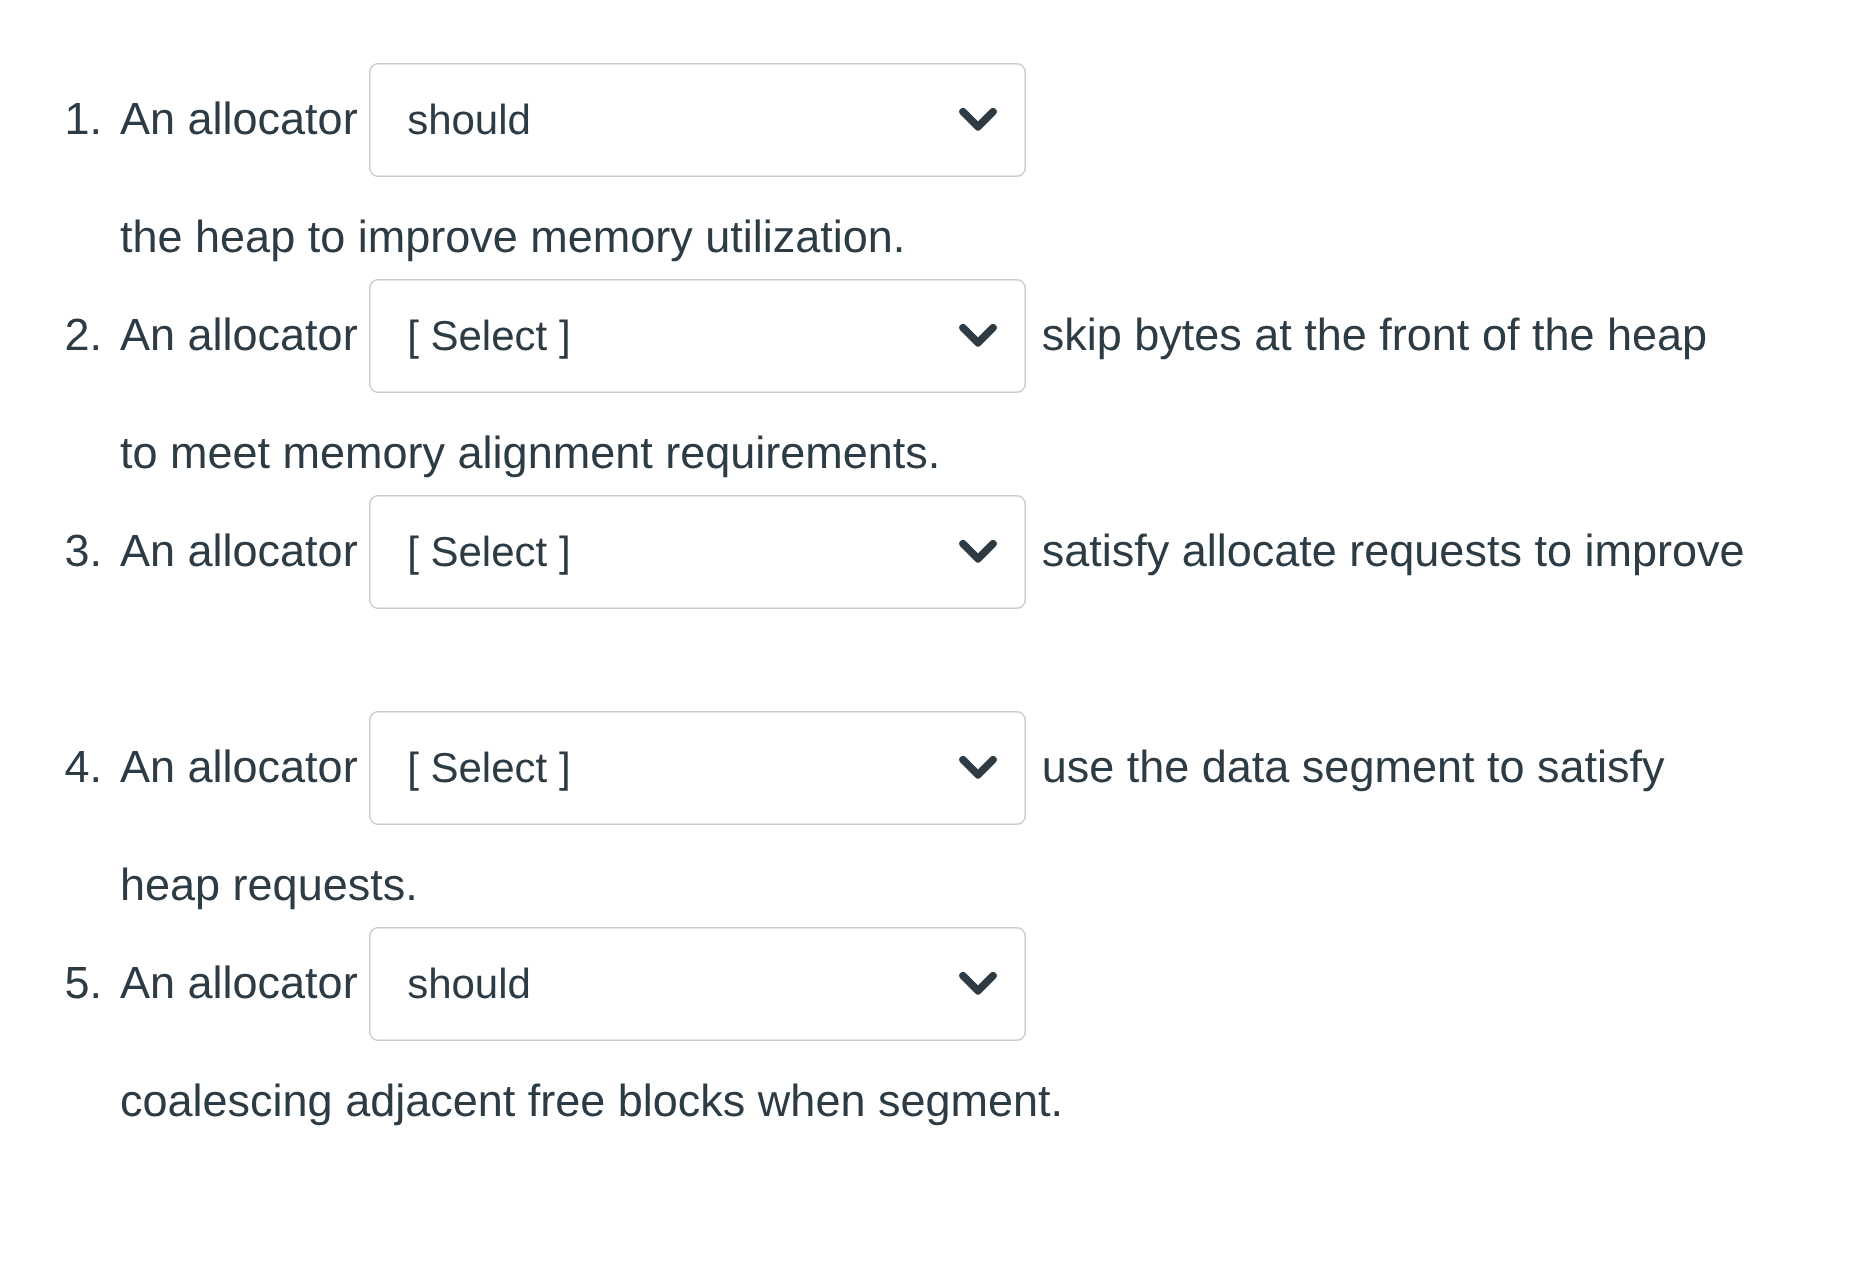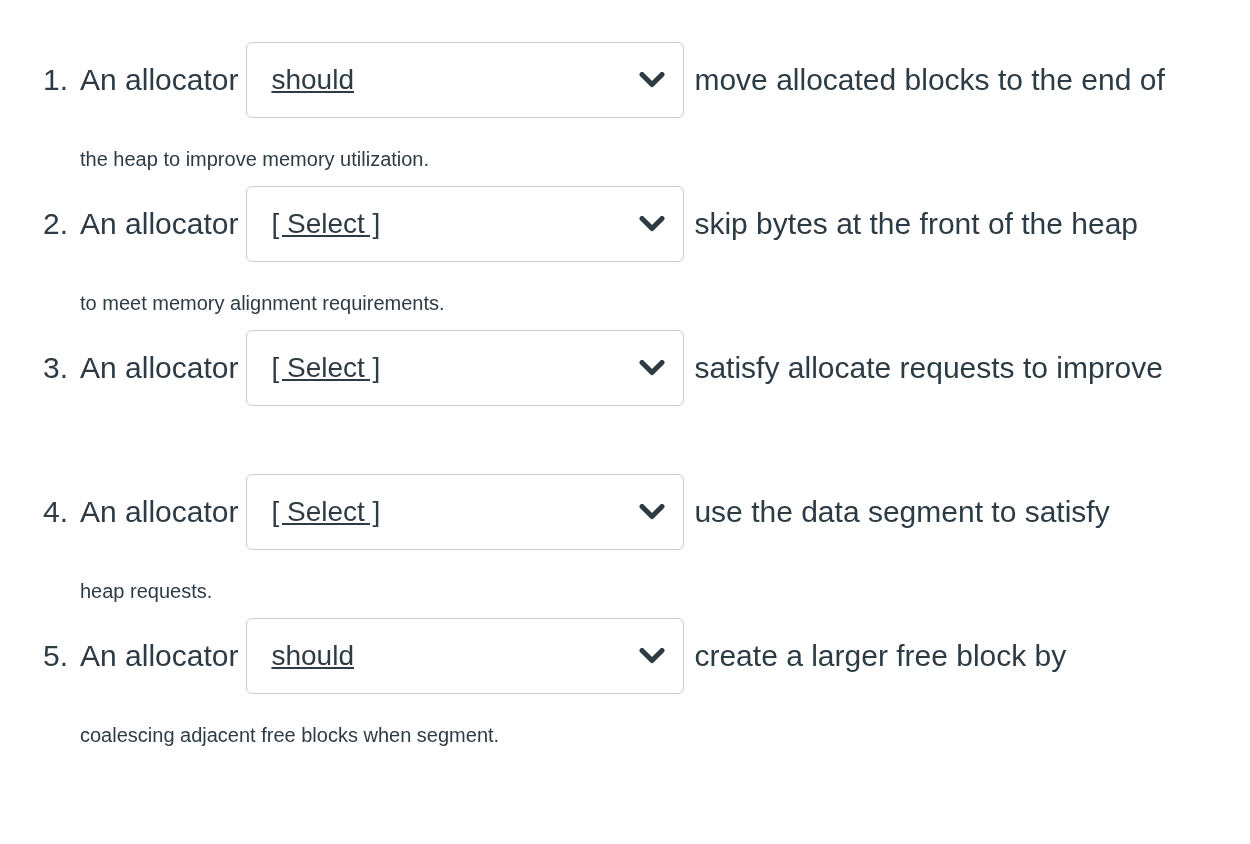--- a/index.html
+++ b/index.html
@@ -48,41 +48,40 @@
     box-sizing: border-box;
     background: #ffffff;
     border: 1px solid #C7CDD1;
     border-radius: 6px;
     display: flex;
     align-items: center;
     justify-content: space-between;
     padding: 0 18px 0 24px;
     font-size: 28px;
     cursor: pointer;
-    text-decoration: underline;
   }
   .select-value {
     flex: none;
   }
   .chev {
     flex: none;
     display: flex;
     align-items: center;
   }
   .tail {
     margin-left: 10px;
   }
   .row2 {
     margin-left: 37px;
     height: 68px;
     box-sizing: border-box;
     padding-top: 14px;
     display: flex;
     align-items: center;
-    font-size: 20px;
+    font-size: 30px;
     white-space: nowrap;
   }
 </style>
 </head>
 <body>
 
 <div class="page">
   <ol class="question-list">
 
     <li class="q">
@@ -90,21 +89,20 @@
         <span class="num">1.</span>
         <span class="prefix">An allocator</span>
         <div class="select-box" role="combobox">
           <span class="select-value">should</span>
           <span class="chev">
             <svg width="26" height="16" viewBox="0 0 26 16">
                 <path d="M3 2.5 L13 12.5 L23 2.5" fill="none" stroke="#2D3B45" stroke-width="5" stroke-linecap="round" stroke-linejoin="round"></path>
               </svg>
           </span>
         </div>
-        <span class="tail">move allocated blocks to the end of</span>
       </div>
       <div class="row2">the heap to improve memory utilization.</div>
     </li>
 
     <li class="q">
       <div class="row1">
         <span class="num">2.</span>
         <span class="prefix">An allocator</span>
         <div class="select-box" role="combobox">
           <span class="select-value">[ Select ]</span>
@@ -157,19 +155,18 @@
         <span class="num">5.</span>
         <span class="prefix">An allocator</span>
         <div class="select-box" role="combobox">
           <span class="select-value">should</span>
           <span class="chev">
             <svg width="26" height="16" viewBox="0 0 26 16">
                 <path d="M3 2.5 L13 12.5 L23 2.5" fill="none" stroke="#2D3B45" stroke-width="5" stroke-linecap="round" stroke-linejoin="round"></path>
               </svg>
           </span>
         </div>
-        <span class="tail">create a larger free block by</span>
       </div>
       <div class="row2">coalescing adjacent free blocks when segment.</div>
     </li>
 
   </ol>
 </div>
 
 </body></html>

